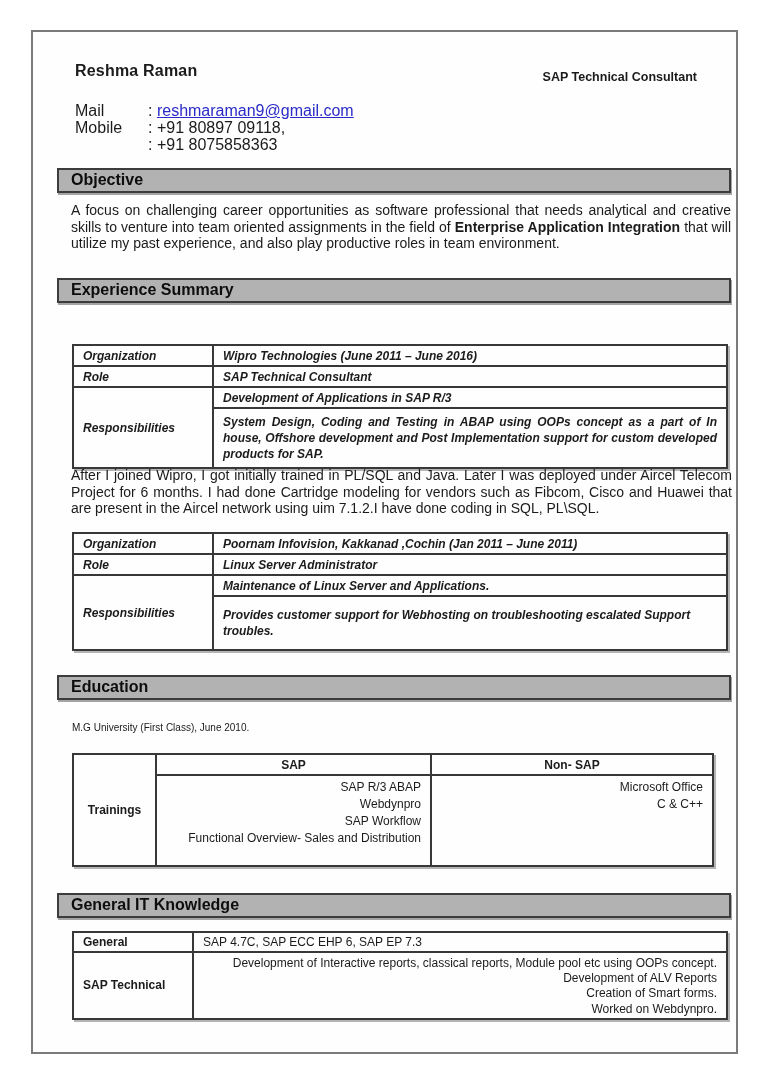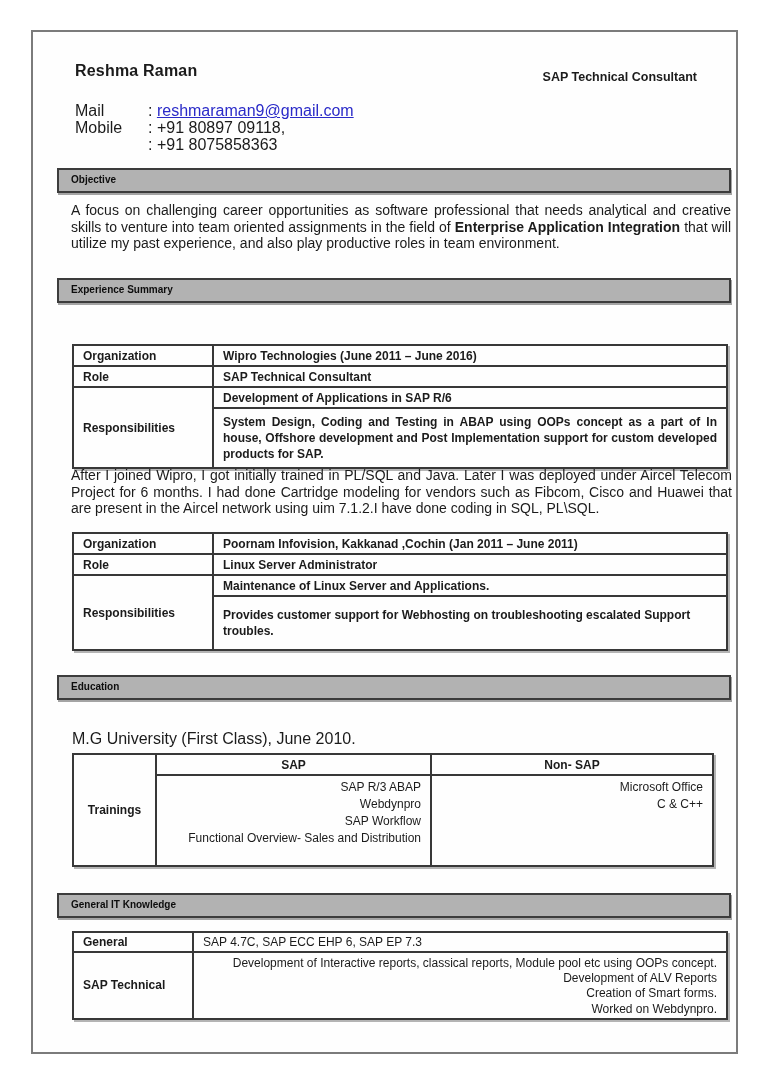--- a/index.html
+++ b/index.html
@@ -13,35 +13,35 @@
   }
   .name{position:absolute;left:42px;top:30px;font-size:16px;font-weight:bold;letter-spacing:.2px;}
   .job-title{position:absolute;right:39px;top:38px;font-size:12.5px;font-weight:bold;}
   .contact{position:absolute;left:42px;top:70px;font-size:16px;line-height:17px;}
   .c-row{display:flex;}
   .c-label{width:73px;flex:0 0 73px;}
   .email{color:#2a2ac8;text-decoration:underline;cursor:pointer;}
   .bar{
     position:absolute;left:24px;width:674px;height:25px;box-sizing:border-box;
     background:#b2b2b2;border:2px solid #3c3c3c;box-shadow:1px 2px 0 rgba(90,90,90,.55);
-    font-size:10px;font-weight:bold;line-height:20px;padding-left:12px;color:#0d0d0d;
+    font-size:16px;font-weight:bold;line-height:20px;padding-left:12px;color:#0d0d0d;
   }
   .para{position:absolute;margin:0;font-size:14px;line-height:16.5px;text-align:justify;}
   .bold-line{position:absolute;font-size:12px;font-weight:bold;}
-  .plain-line{position:absolute;font-size:16px;margin-top:8px;}
+  .plain-line{position:absolute;font-size:10px;}
   table.doc{
     position:absolute;border-collapse:collapse;table-layout:fixed;
     font-size:12px;background:#fefefe;box-shadow:2px 2px 0 rgba(130,130,130,.6);
   }
   table.doc td{
     border:2px solid #383838;padding:1px 9px;vertical-align:middle;
     line-height:16px;overflow:hidden;
   }
   table.doc td.lbl{font-weight:bold;}
-  .exp-table td{font-weight:bold;}
+  .exp-table td{font-weight:bold;font-style:italic;}
   .just{text-align:justify;}
   .vtop{vertical-align:top !important;padding-top:3px !important;text-align:right;}
   .ctr{text-align:center;font-weight:bold;}
   .train-line{line-height:17px;}
   .git-line{line-height:15.2px;}
   .pad-resp{padding:5px 9px !important;}
 </style>
 </head>
 <body>
 
@@ -80,21 +80,21 @@
           <tr style="height:21px">
         <td class="lbl">Organization</td>
         <td>Wipro Technologies (June 2011 – June 2016)</td>
       </tr>
       <tr style="height:21px">
         <td class="lbl">Role</td>
         <td>SAP Technical Consultant</td>
       </tr>
       <tr style="height:21px">
         <td class="lbl" rowspan="2">Responsibilities</td>
-        <td>Development of Applications in SAP R/6</td>
+        <td>Development of Applications in SAP R/3</td>
       </tr>
       <tr>
         <td class="just pad-resp">System Design, Coding and Testing in ABAP using OOPs concept as a part of In house, Offshore development and Post Implementation support for custom developed products for SAP.</td>
       </tr>
     </tbody>
       </table>
 
     <p class="para" style="left:38px;top:435px;width:661px">After I joined Wipro, I got initially trained in PL/SQL and Java. Later I was deployed under Aircel Telecom Project for 6 months. I had done Cartridge modeling for vendors such as Fibcom, Cisco and Huawei that are present in the Aircel network using uim 7.1.2.I have done coding in SQL, PL\SQL.</p>
 
     <table class="doc exp-table" style="left:39px;top:500px;width:656px">

